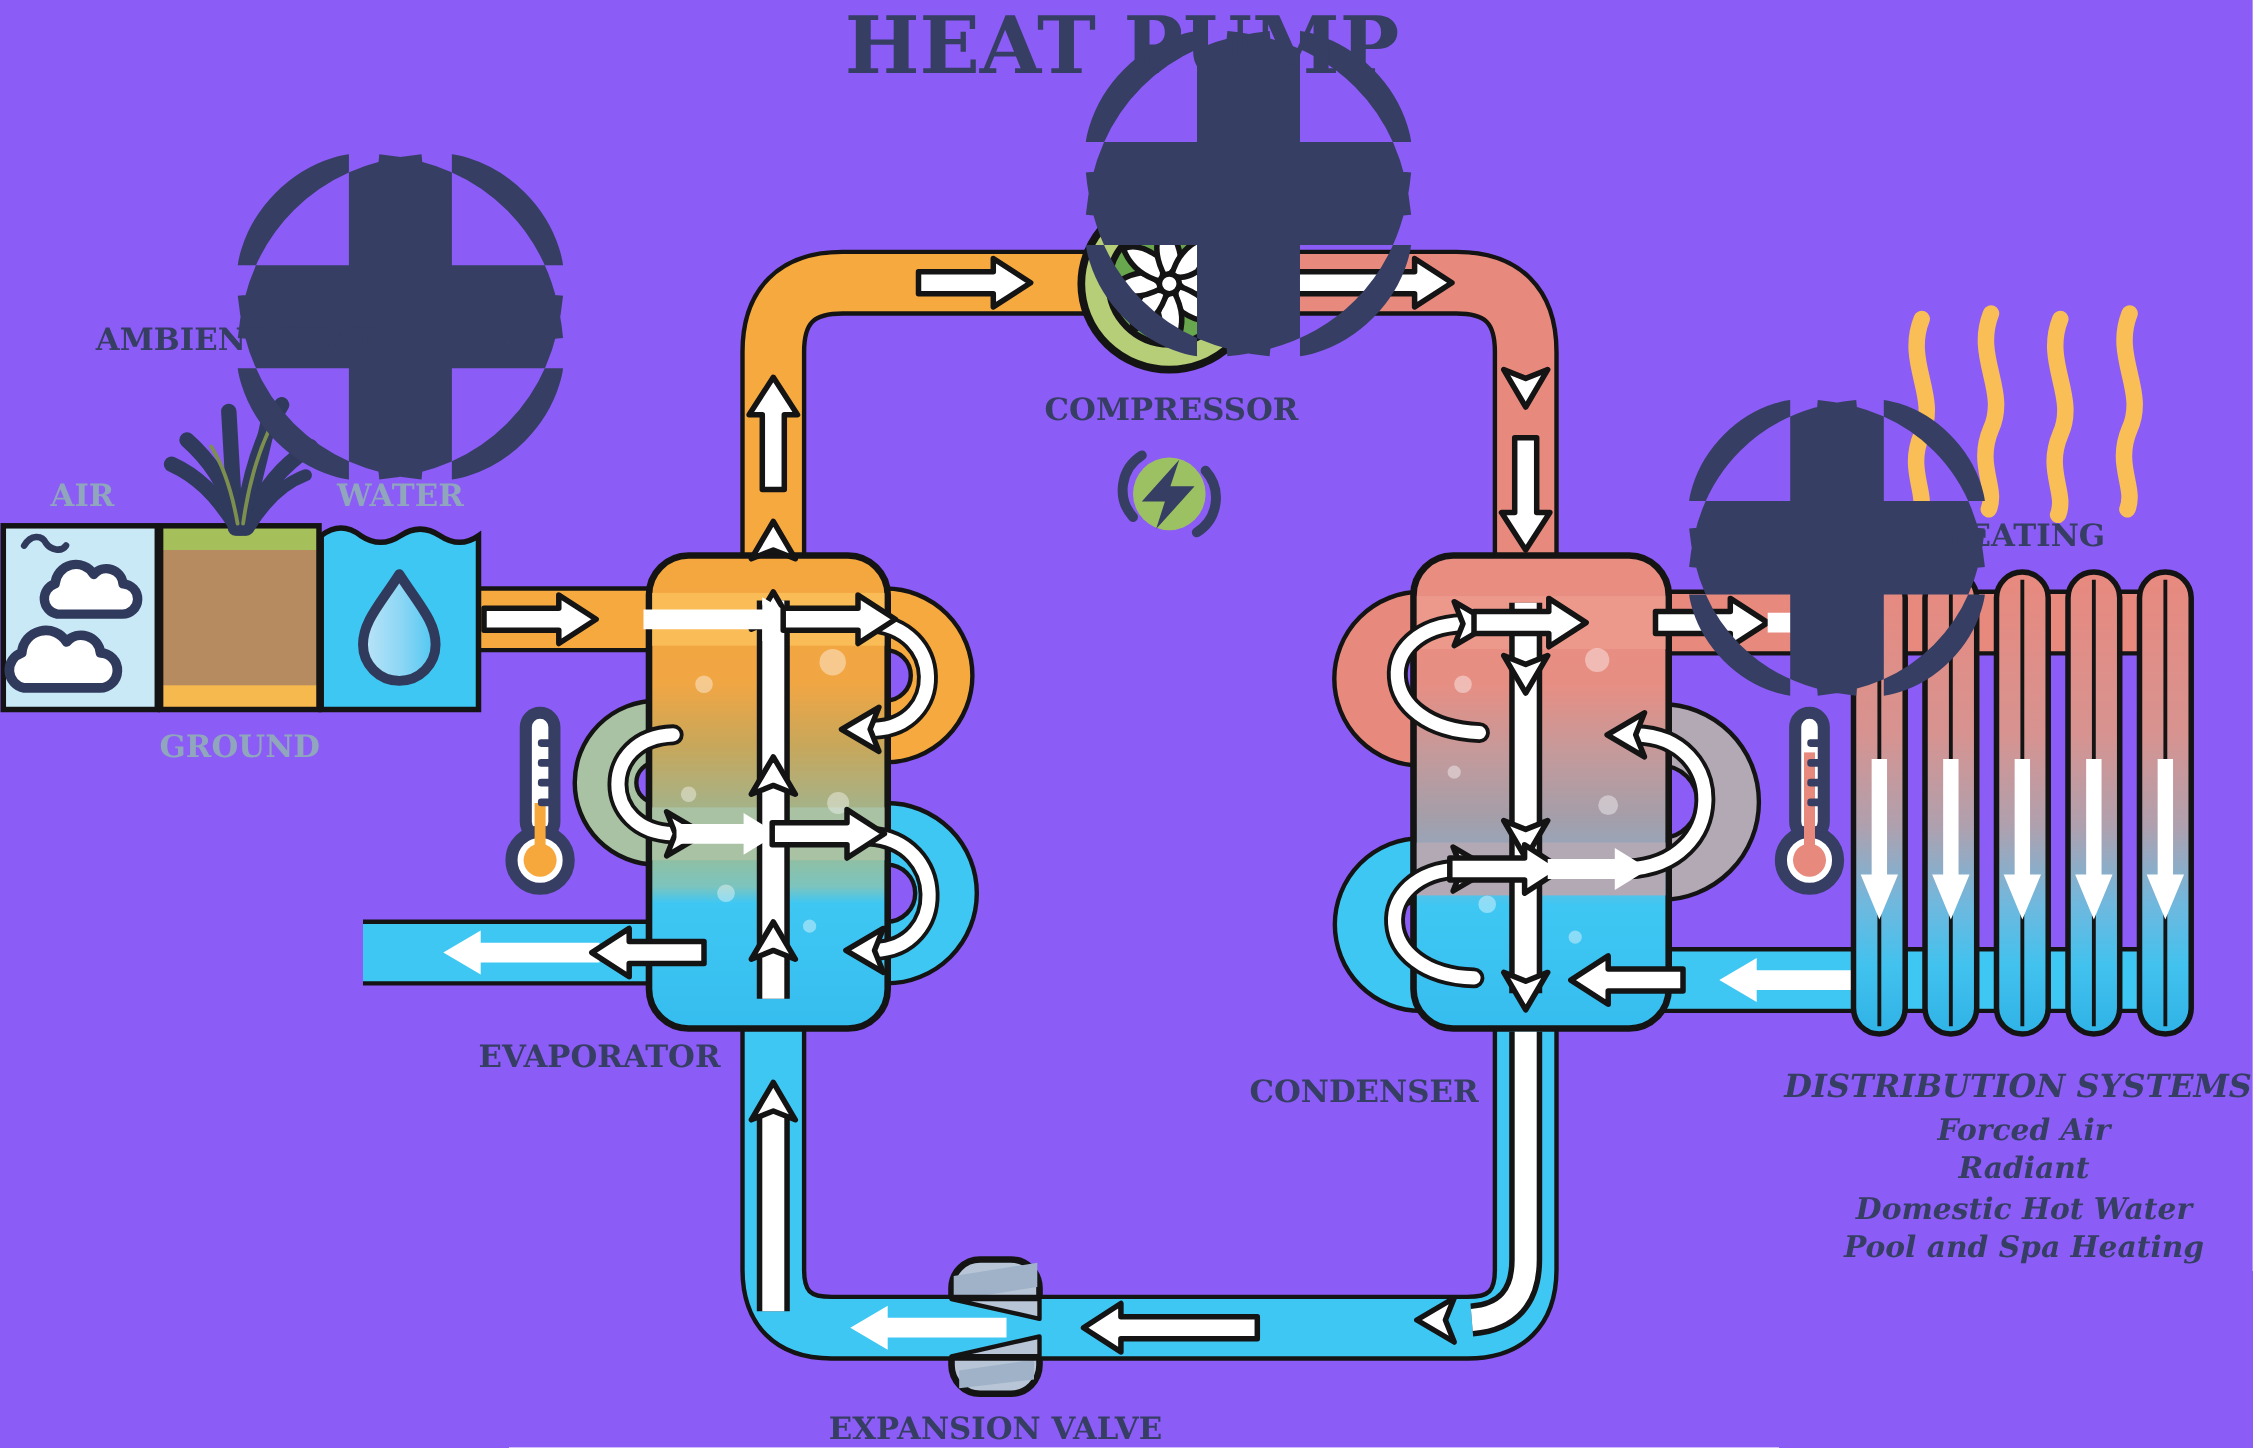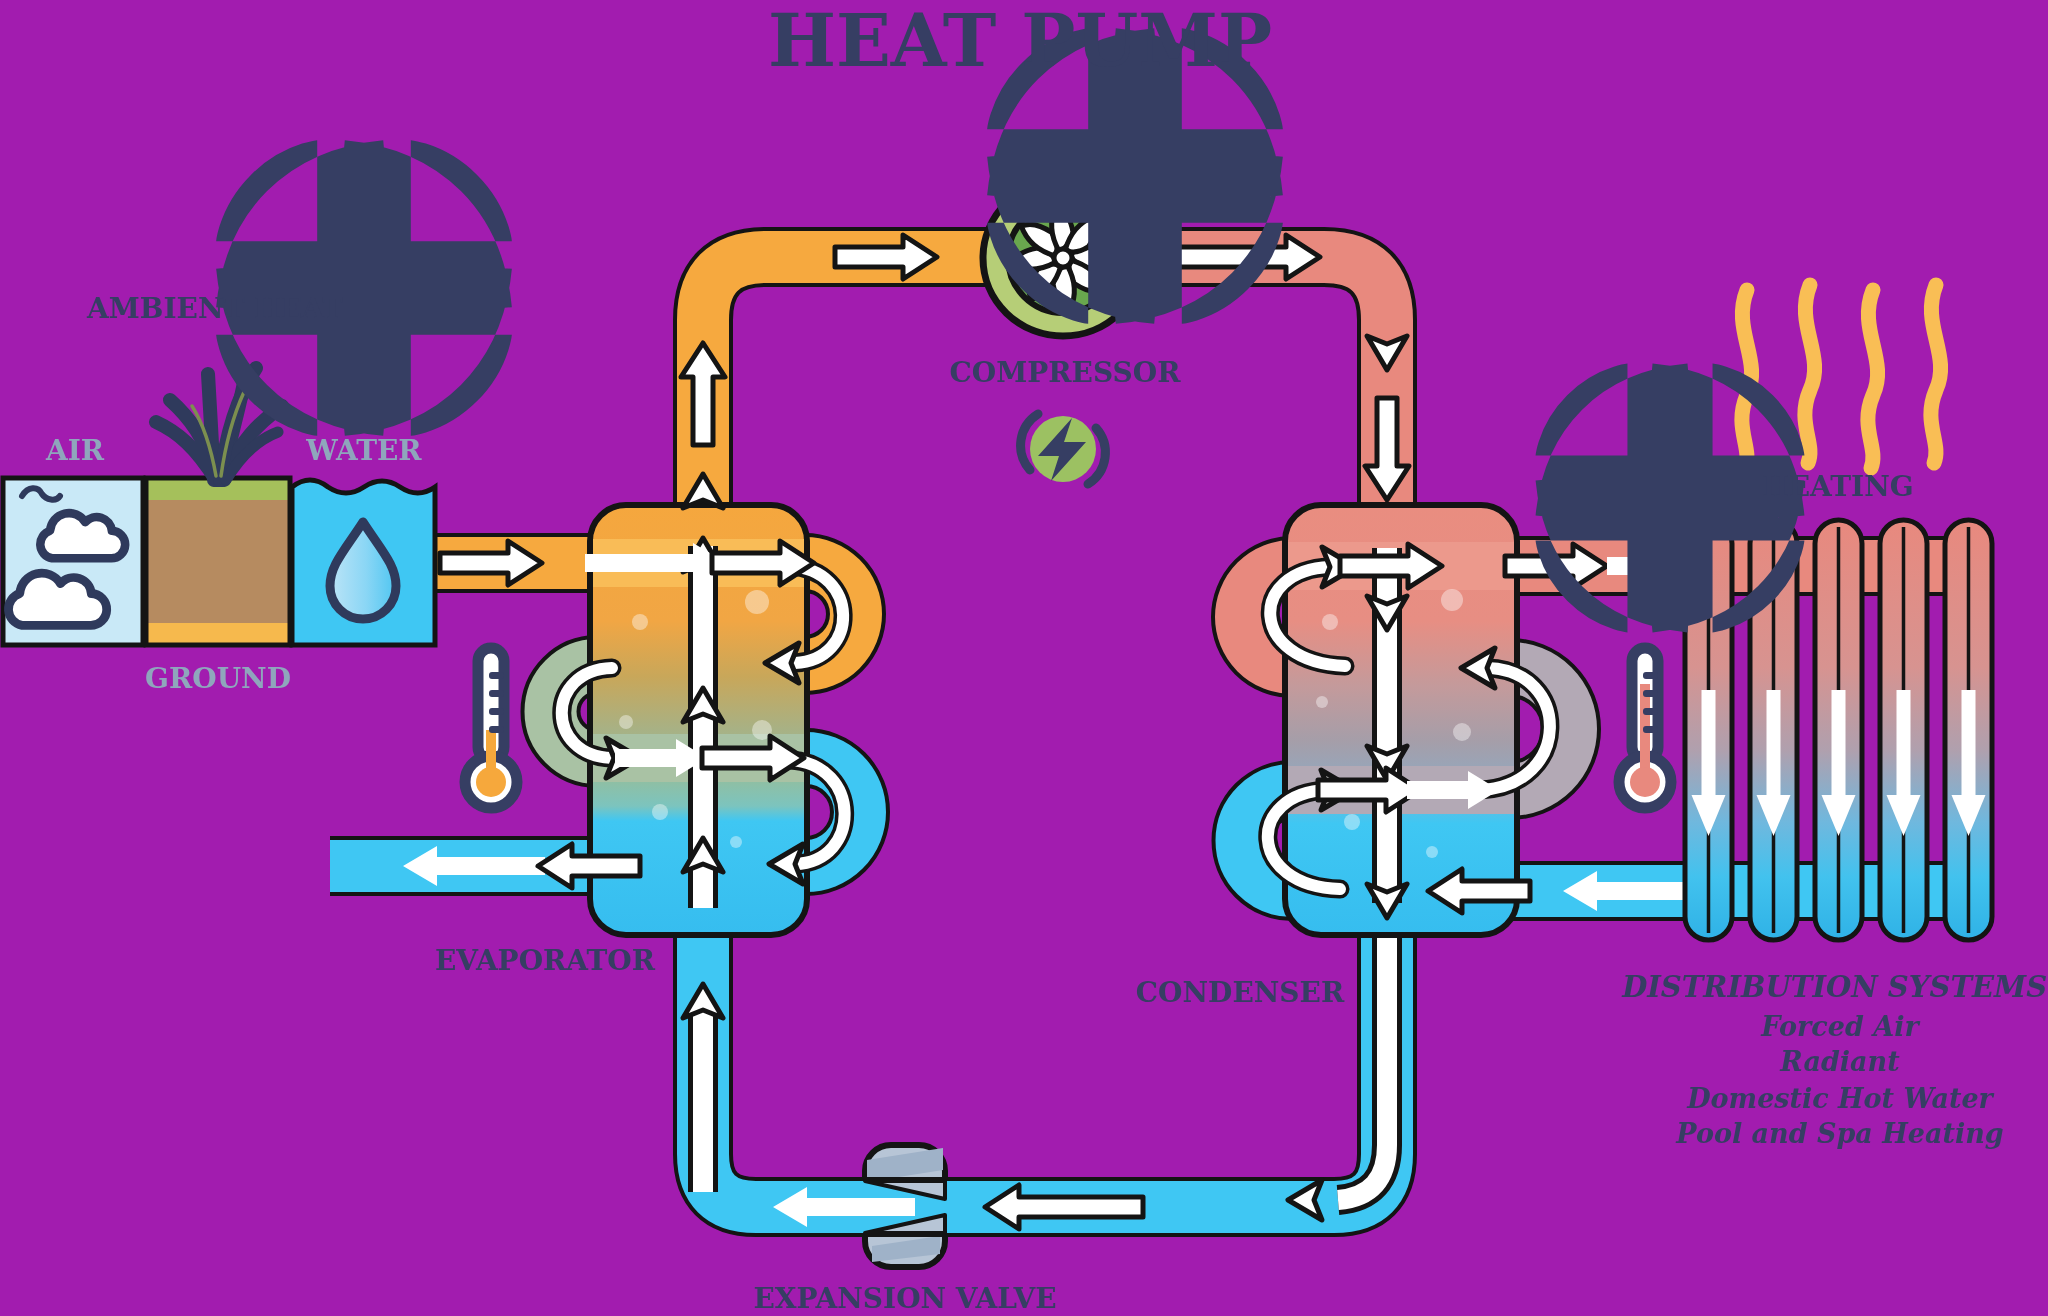--- a/index.html
+++ b/index.html
@@ -1,16 +1,16 @@
 <!DOCTYPE html>
 <html><head>
 <meta charset="utf-8">
 <style>
   html,body{margin:0;padding:0;background:#fff;}
-  .stage{position:relative;width:2048px;height:1316px;background:#a21caf;overflow:hidden;}
+  .stage{position:relative;width:2048px;height:1316px;background:#8b5cf6;overflow:hidden;}
   svg{display:block}
   .po{fill:none;stroke:#141414;stroke-width:60;}
   .pi{fill:none;stroke-width:52;}
   .po2{fill:none;stroke:#141414;stroke-width:30;}
   .pi2{fill:none;stroke:#fff;stroke-width:20;}
   .ao{fill:#fff;stroke:#141414;stroke-width:5;stroke-linejoin:round;}
   .as{fill:#fff;}
   .ub{fill:none;stroke:#141414;stroke-width:19;stroke-linecap:round;}
   .uw{fill:none;stroke:#fff;stroke-width:12;stroke-linecap:round;}
   .tank{stroke:#141414;stroke-width:6;}

